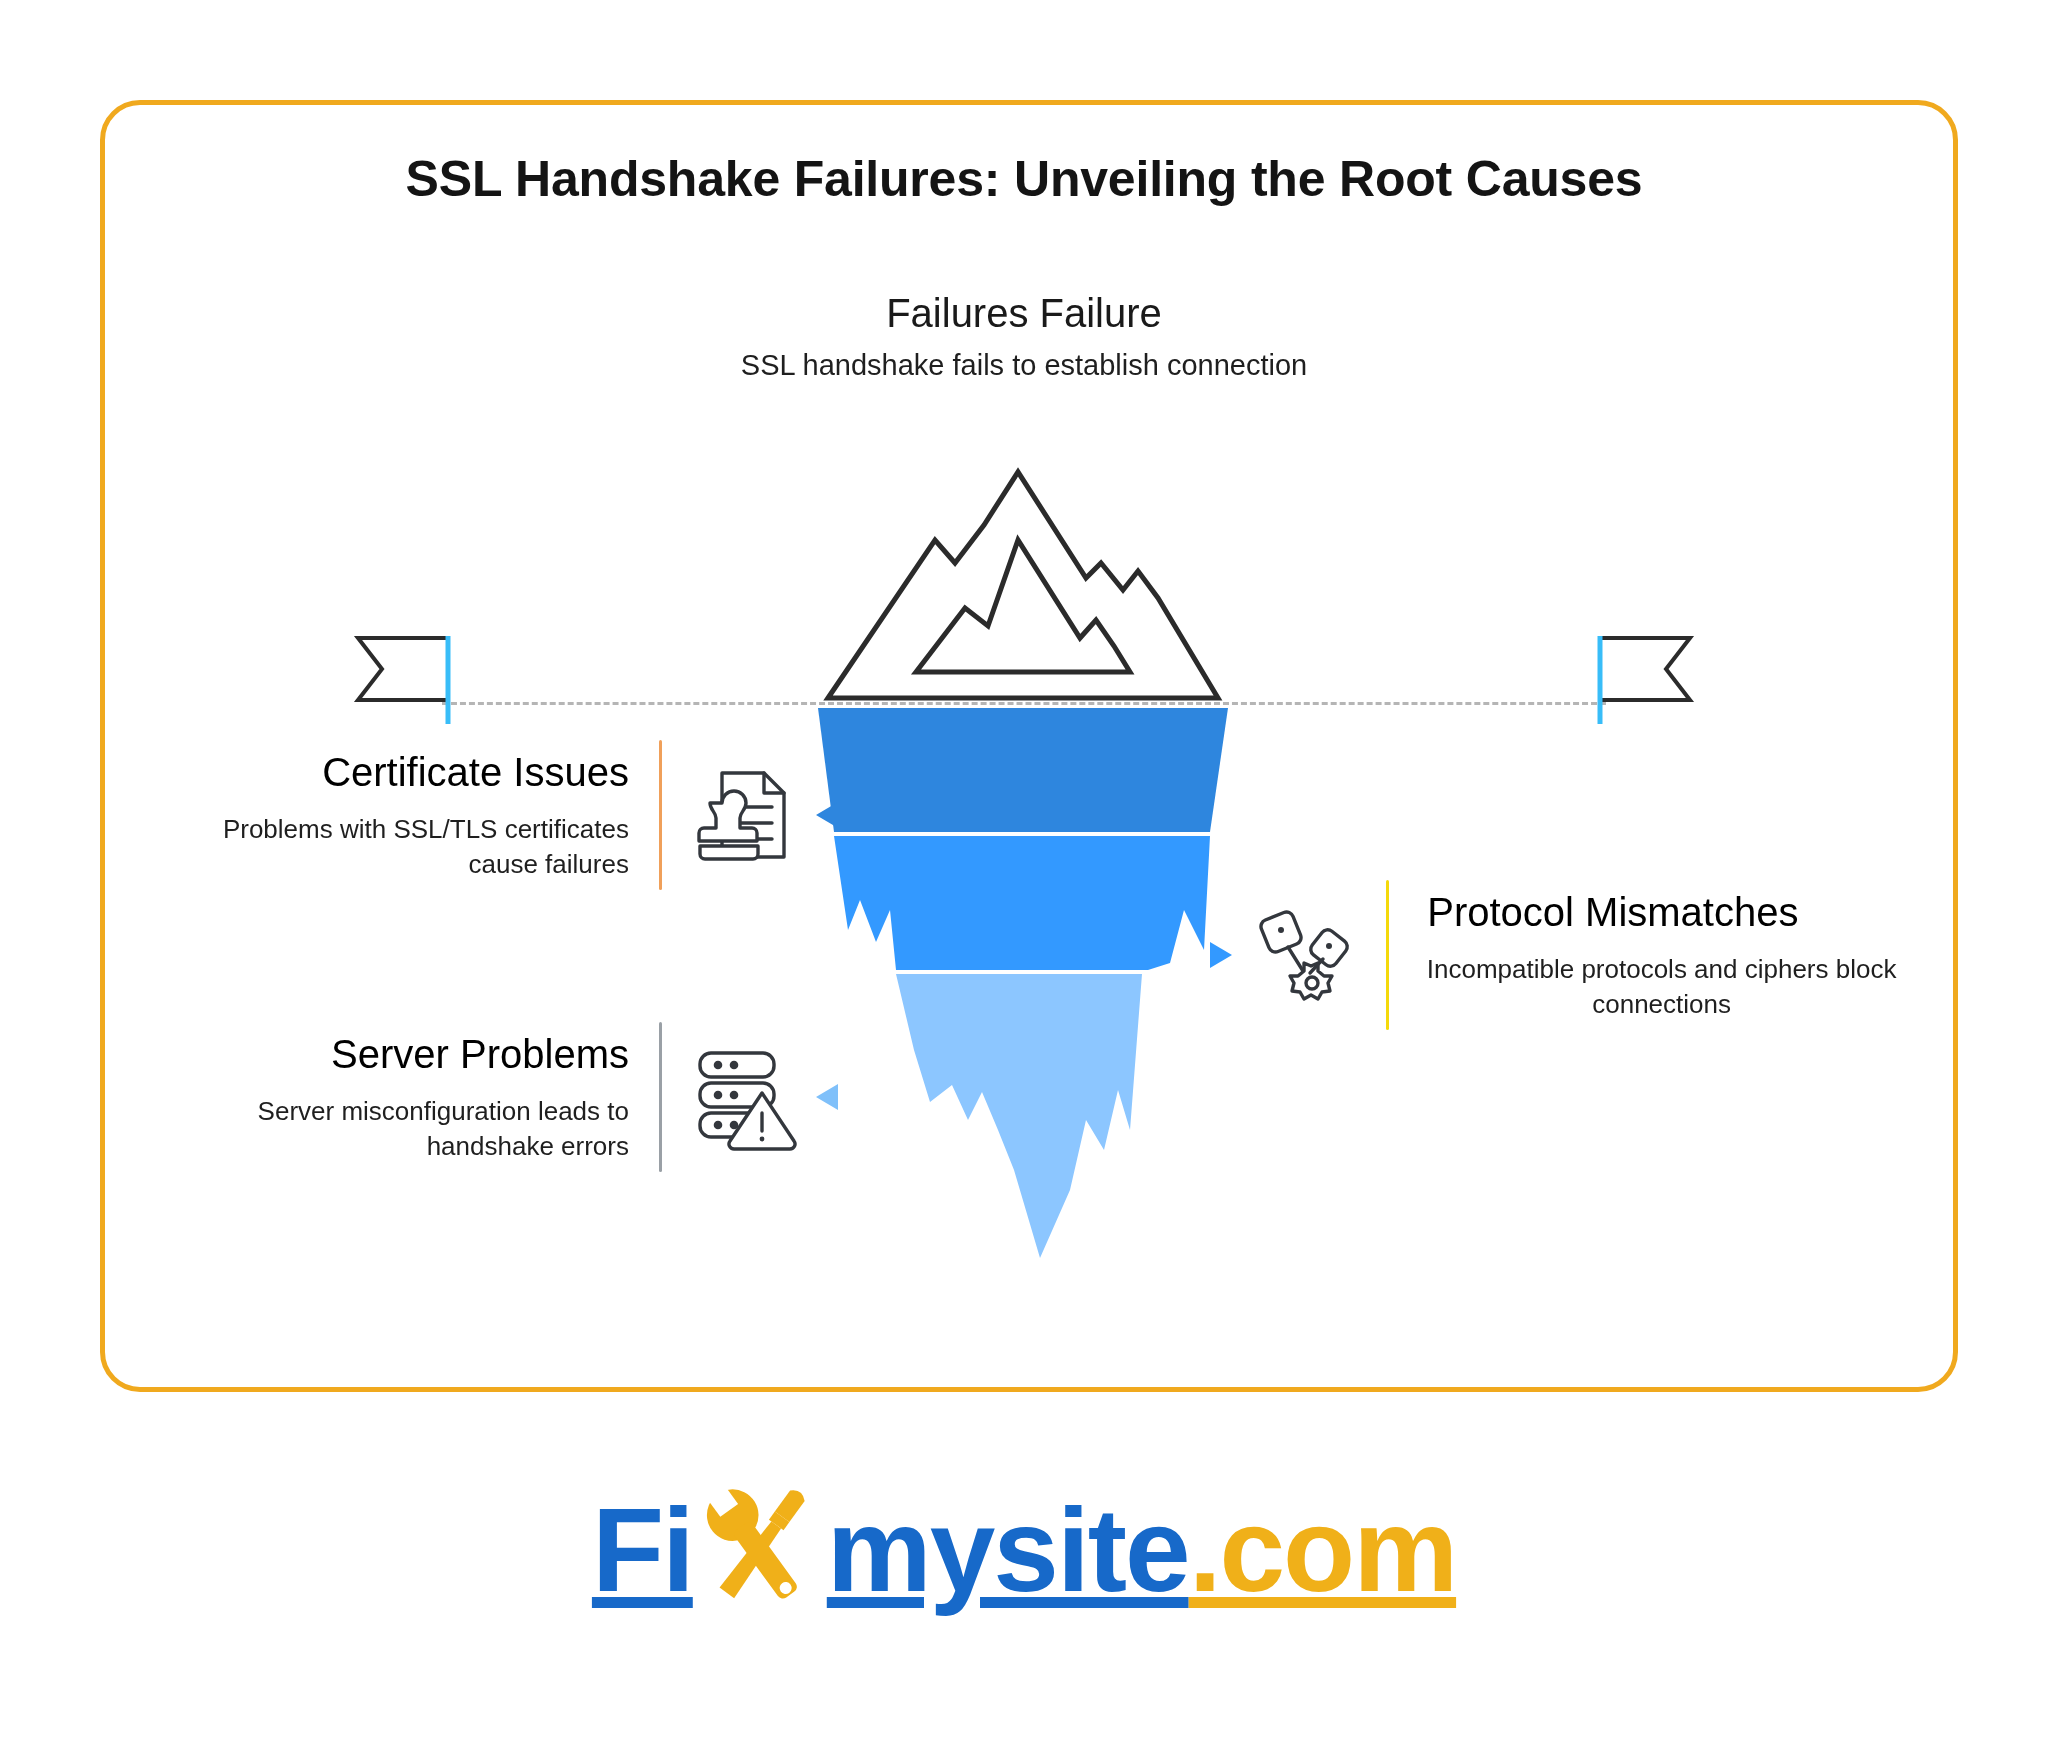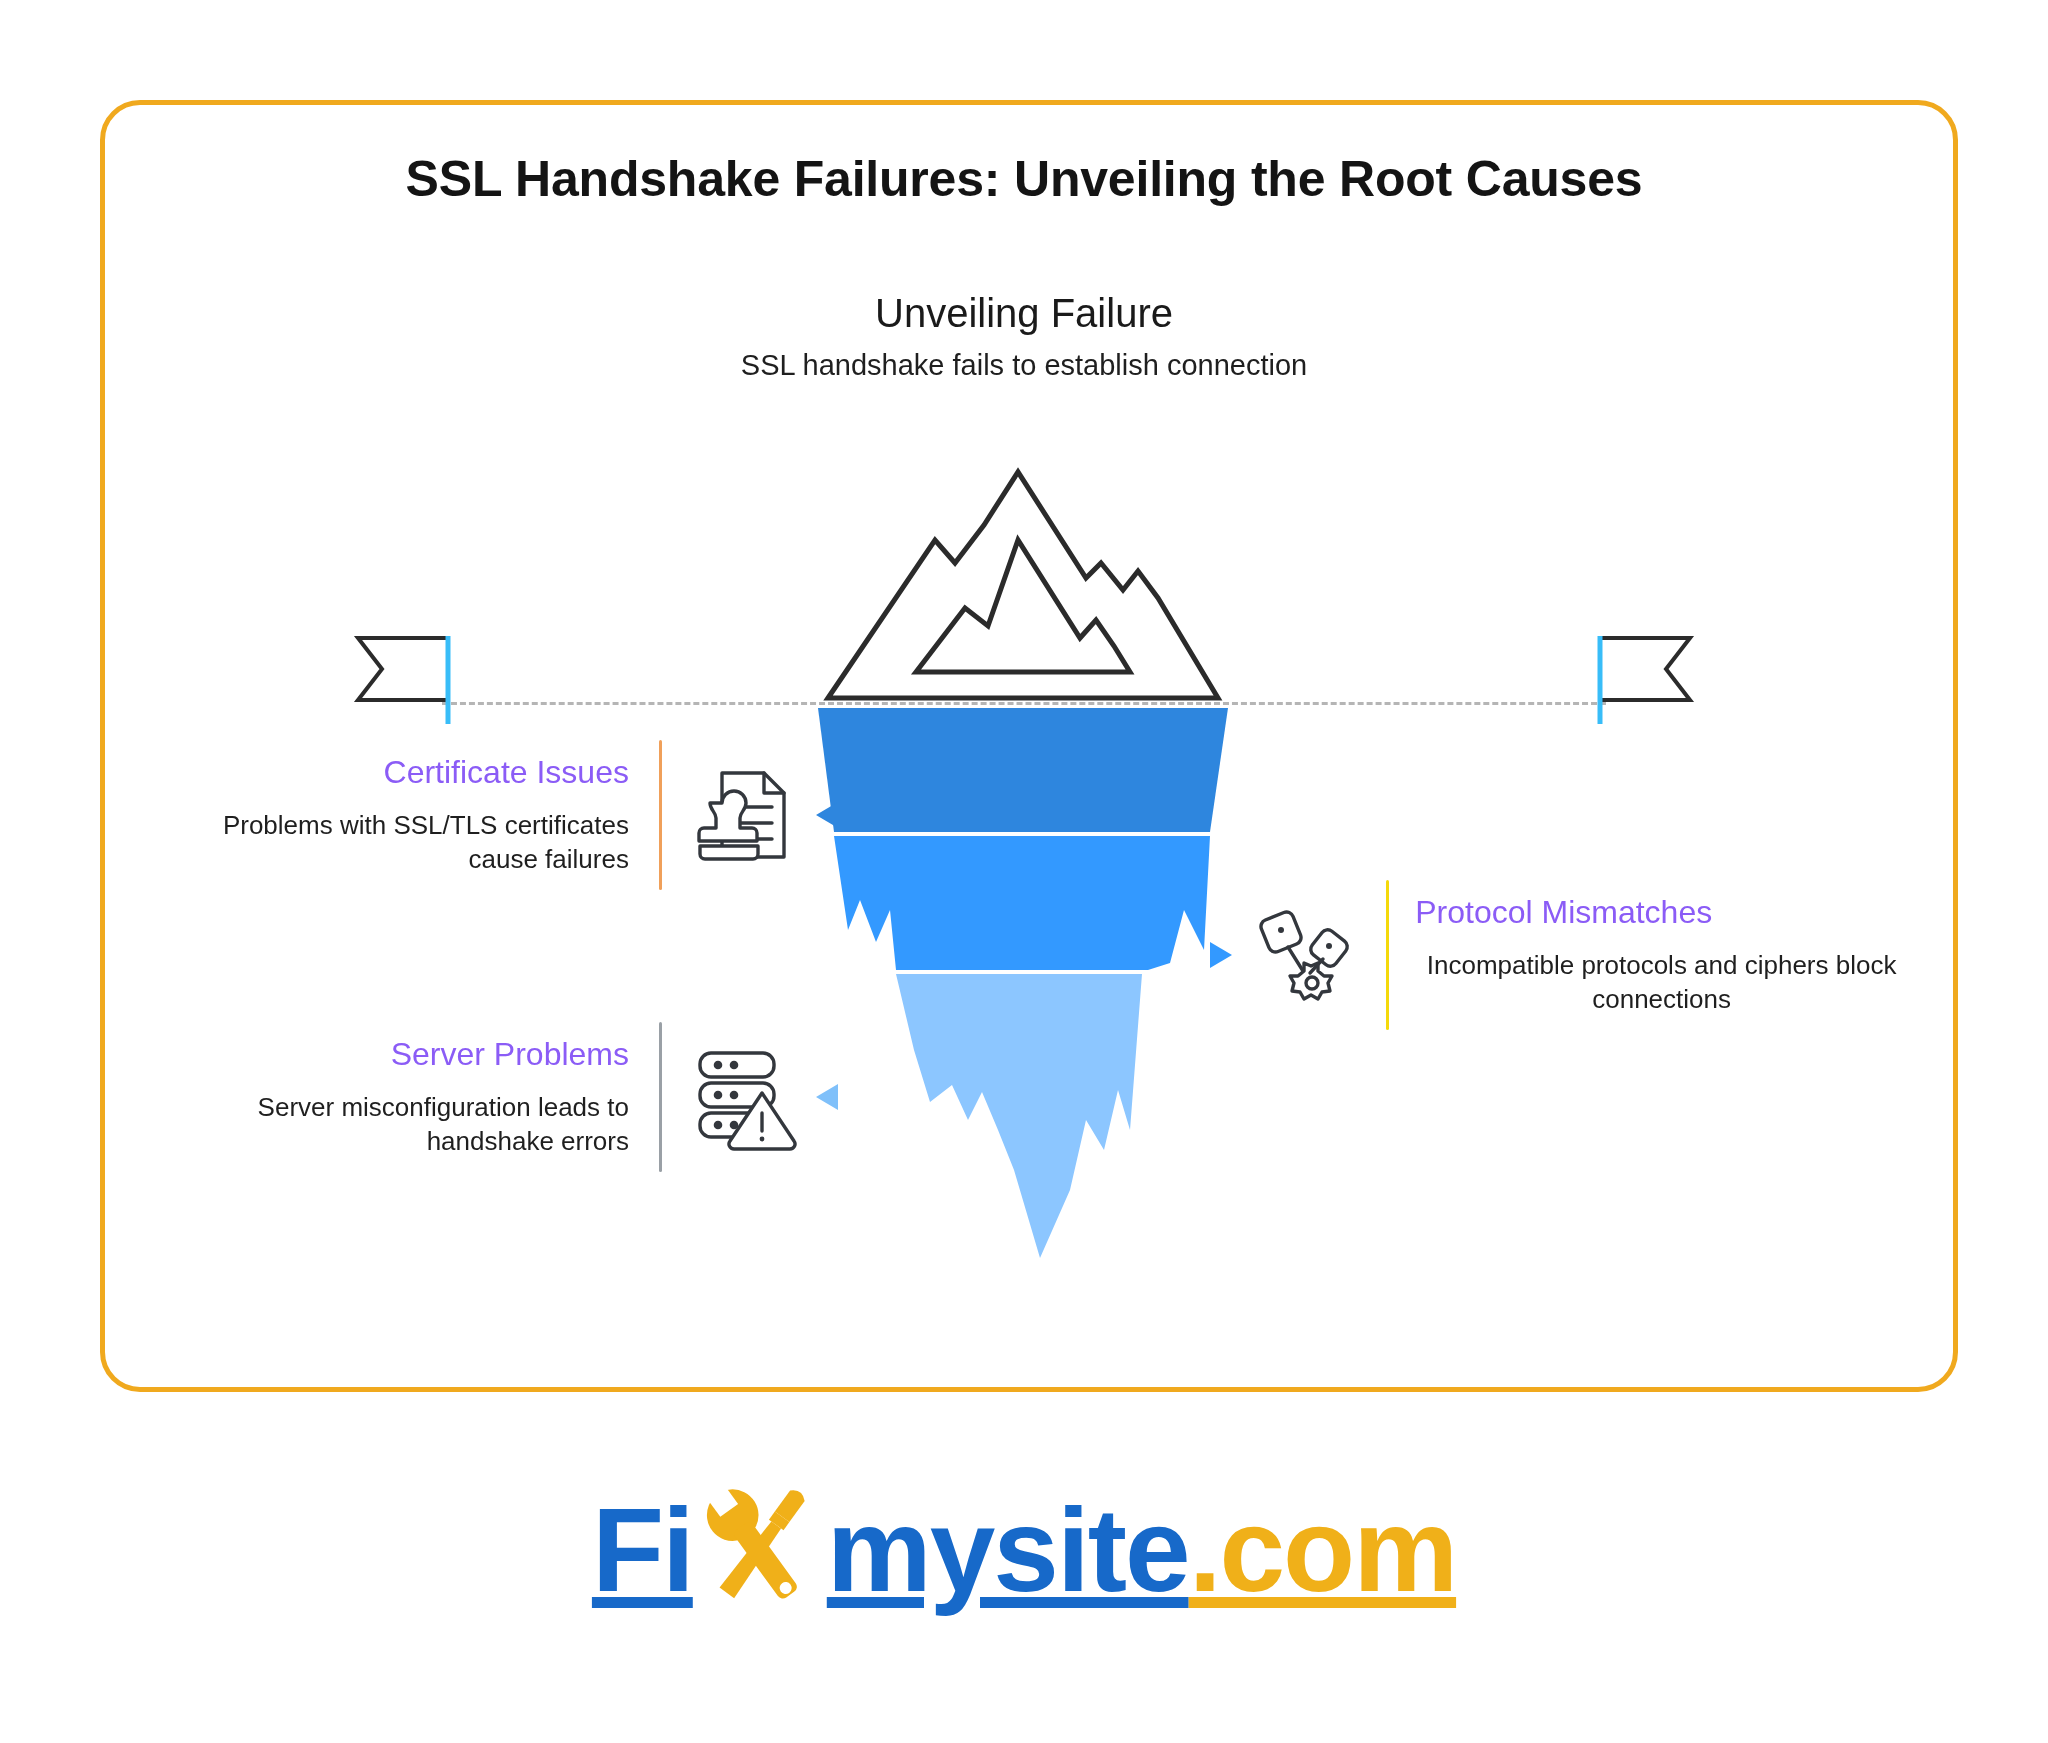--- a/index.html
+++ b/index.html
@@ -95,25 +95,26 @@
   }
   .flag-left  { left: 350px; }
   .flag-right { left: 1588px; }
   .flag svg { display: block; width: 110px; height: 100px; }
 
   
   .callout { position: absolute; display: flex; align-items: center; }
 
   .callout .txt-col { display: flex; flex-direction: column; }
   .callout .c-title {
-    font-size: 32px;
+    font-size: 40px;
     font-weight: 400;
-    color: #8b5cf6;
+    color: #000000;
     line-height: 1.2;
     white-space: nowrap;
+    margin-left: 12px;
   }
   .callout .c-desc {
     margin-top: 16px;
     font-size: 26px;
     font-weight: 400;
     color: #1f1f1f;
     line-height: 1.33;
   }
 
   .divider { width: 4px; border-radius: 2px; align-self: stretch; }
@@ -166,21 +167,21 @@
 </head>
 <body>
 
 <div id="root">
 
   <div class="card-frame"></div>
 
   <div class="page-title">SSL Handshake Failures: Unveiling the Root Causes</div>
 
   <div class="tip-block">
-    <div class="tip-title">Unveiling Failure</div>
+    <div class="tip-title">Failures Failure</div>
     <div class="tip-desc">SSL handshake fails to establish connection</div>
   </div>
 
   <div class="iceberg-wrap">
     <svg class="iceberg-svg" viewBox="0 0 410 830" xmlns="http://www.w3.org/2000/svg">
 
       <g fill="none" stroke="#2b2b2b" stroke-width="5" stroke-linejoin="miter" stroke-linecap="butt">
 
         <path d="M 10 268
                  L 117 110

